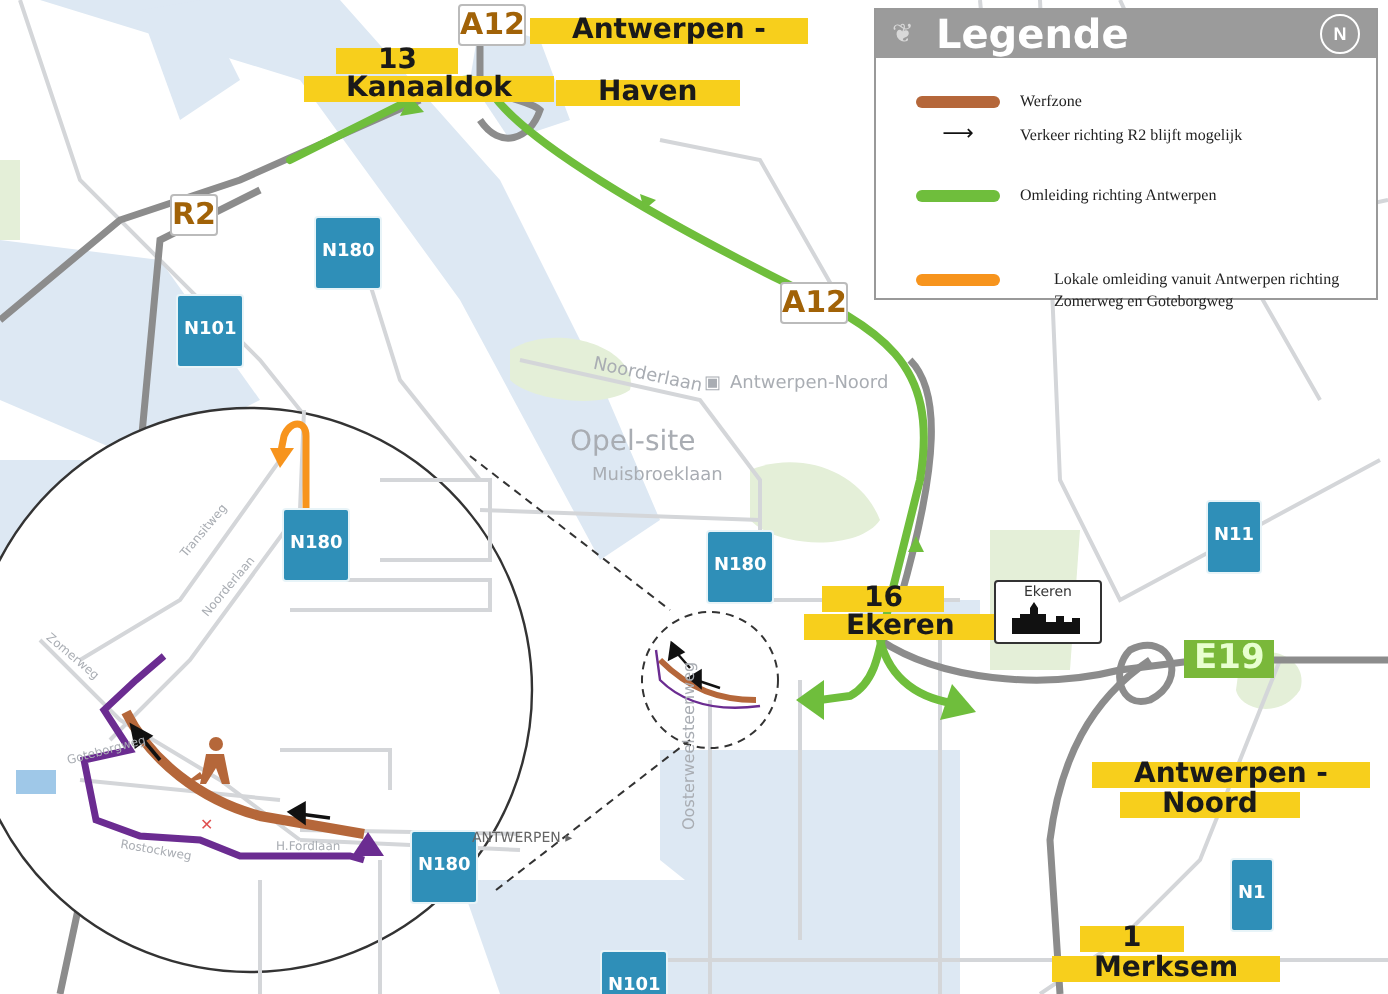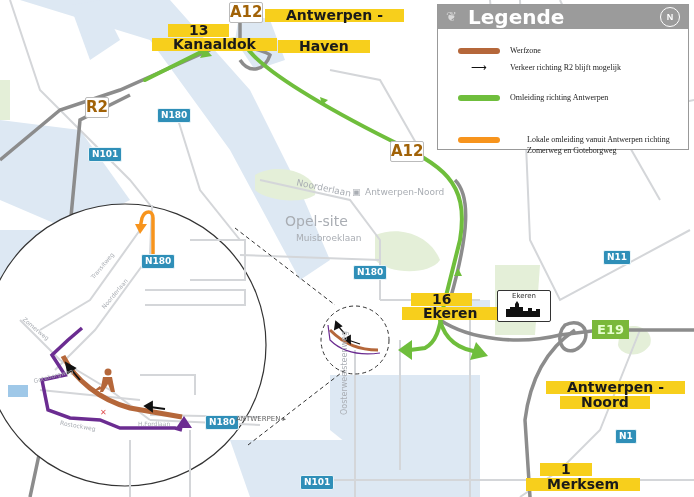--- a/index.html
+++ b/index.html
@@ -2,22 +2,22 @@
 <html><head>
 <meta charset="utf-8">
 <style>
   html, body { margin:0; padding:0; }
   body { width:694px; height:497px; overflow:hidden; background:#ffffff; font-family:"Liberation Sans", sans-serif; }
   #map { position:relative; width:694px; height:497px; }
   svg.base { position:absolute; left:0; top:0; }
   .lbl { position:absolute; font-family:"DejaVu Sans", sans-serif; }
   .yellow { background:#f7cf1c; color:#1a1a1a; font-size:14px; font-weight:bold; padding:1px 21px; line-height:11px; text-align:center; }
   .route-w { background:#fff; border:1px solid #bbb; color:#a16207; font-weight:bold; font-size:15px; padding:1px 0; line-height:17px; border-radius:2px; }
-  .nroad { background:#2f8fb8; color:#fff; font-size:9px; font-weight:bold; padding:1px 3px; line-height:11px; border:1px solid #e8f4f8; border-radius:2px;text-align:center; }
-  .e19 { background:#7ab83a; color:#e8ffd0; font-size:13px; font-weight:bold; padding:2px 5px; line-height:15px; }
+  .nroad { background:#2f8fb8; color:#fff; font-size:9px; font-weight:bold; padding:12px 3px; line-height:11px; border:1px solid #e8f4f8; border-radius:2px;text-align:center; }
+  .e19 { background:#7ab83a; color:#e8ffd0; font-size:17px; font-weight:bold; padding:2px 5px; line-height:15px; }
   .street { color:#a9adb3; font-size:8px; }
   .legend { position:absolute; left:437px; top:4px; width:250px; height:144px; background:#fff; border:1px solid #999; }
   .legend-head { height:24px; background:#9b9b9b; display:flex; align-items:center; position:relative; }
   .legend-head .title { color:#fff; font-weight:bold; font-size:20px; margin-left:30px; font-family:"DejaVu Sans", sans-serif; }
   .legend-item { position:absolute; left:8px; display:flex; align-items:flex-start; font-size:8px; line-height:11px; color:#222; font-family:Liberation Serif, serif;margin-left:12px; }
   .swatch { width:42px; height:6px; border-radius:3px; margin-top:3px; margin-right:10px; flex:none; }
   .ekeren-sign { position:absolute; left:497px; top:290px; width:52px; height:30px; background:#fff; border:1px solid #333; border-radius:2px; }
   .ekeren-sign span { position:absolute; top:1px; left:0; right:0; text-align:center; font-size:7px; color:#333; font-family:"DejaVu Sans", sans-serif; }
 </style>
 </head>

